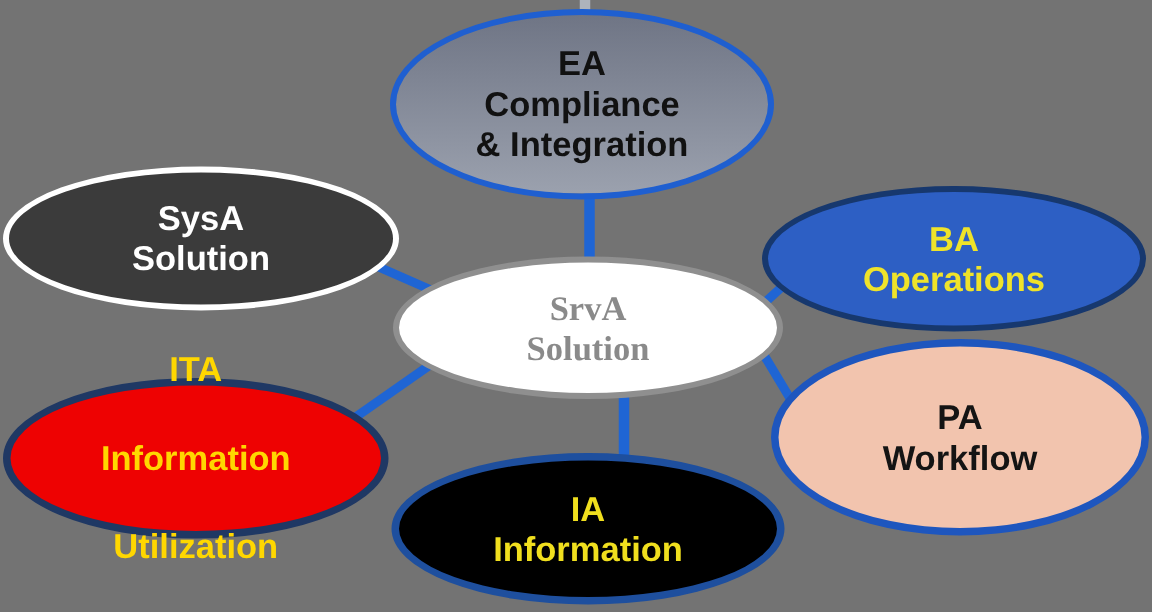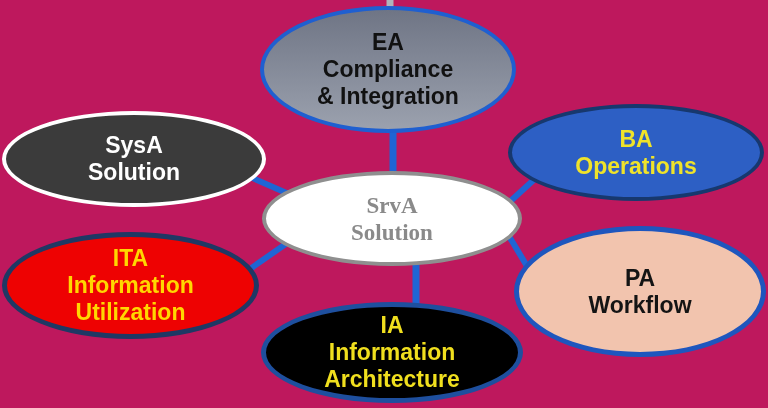--- a/index.html
+++ b/index.html
@@ -27,31 +27,31 @@
     align-items:center;
     justify-content:center;
     text-align:center;
     font-weight:bold;
     font-size:23px;
     line-height:27px;
     letter-spacing:0px;
   }
   .node-ea   {left:260px;top:6px;  width:256px;height:127px;border-width:4px;}
   .node-sysa {left:2px;  top:111px;width:264px;height:96px; border-width:4px;}
-  .node-ita  {left:2px;  top:232px;width:257px;height:107px;border-width:5px;}
+  .node-ita  {left:2px;  top:252px;width:257px;height:107px;border-width:5px;gap:32px;}
   .node-srva {left:262px;top:171px;width:260px;height:95px; border-width:4px;}
-  .node-ba   {left:508px;top:104px;width:256px;height:97px; border-width:4px;}
+  .node-ba   {left:508px;top:124px;width:256px;height:97px; border-width:4px;}
   .node-pa   {left:514px;top:226px;width:252px;height:131px;border-width:5px;}
   .node-ia   {left:261px;top:302px;width:262px;height:101px;border-width:5px;}
   .node-line{white-space:nowrap;}
 </style>
 </head>
 <body>
 
-<div class="canvas" style="background: #be185d;">
+<div class="canvas" style="background: #737373;">
 
   <svg class="connector-layer" width="768" height="408" viewBox="0 0 768 408">
     <line x1="390" y1="0" x2="390" y2="16" stroke-width="7" style="stroke: rgb(174, 179, 188);"></line>
     <line x1="393" y1="100" x2="393" y2="200" stroke-width="7" style="stroke: rgb(31, 101, 212);"></line>
     <line x1="200" y1="155" x2="330" y2="212" stroke-width="6" style="stroke: rgb(31, 101, 212);"></line>
     <line x1="210" y1="297" x2="320" y2="220" stroke-width="6" style="stroke: rgb(31, 101, 212);"></line>
     <line x1="470" y1="238" x2="560" y2="156" stroke-width="6" style="stroke: rgb(31, 101, 212);"></line>
     <line x1="480" y1="188" x2="560" y2="321" stroke-width="6" style="stroke: rgb(31, 101, 212);"></line>
     <line x1="416" y1="235" x2="416" y2="330" stroke-width="7" style="stroke: rgb(31, 101, 212);"></line>
   </svg>
@@ -84,16 +84,15 @@
   </div>
 
   <div class="node node-pa" style="background: rgb(242, 196, 174); border-color: rgb(30, 86, 190); color: rgb(20, 20, 20);">
     <div class="node-line">PA</div>
     <div class="node-line">Workflow</div>
   </div>
 
   <div class="node node-ia" style="background: rgb(0, 0, 0); border-color: rgb(30, 79, 158); color: rgb(240, 223, 30);">
     <div class="node-line">IA</div>
     <div class="node-line">Information</div>
-    <div class="node-line">Architecture</div>
   </div>
 
 </div>
 
 </body></html>

